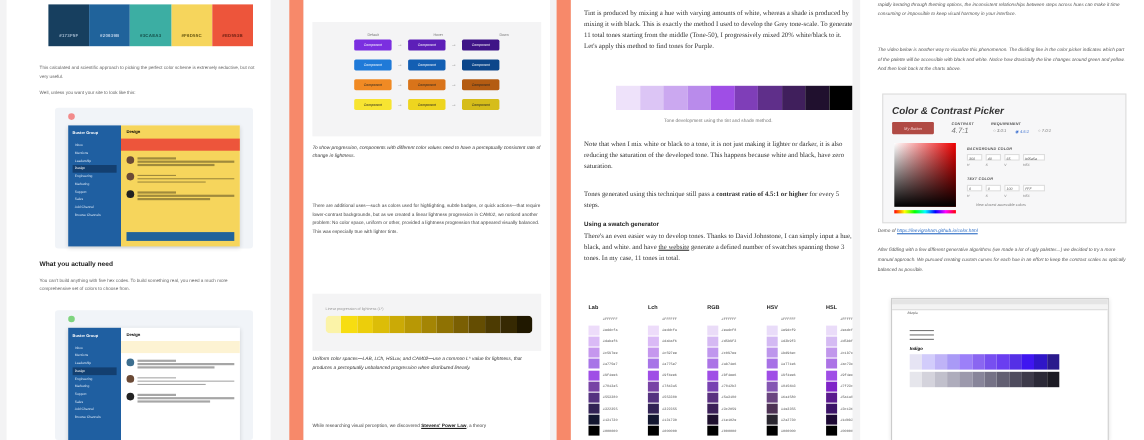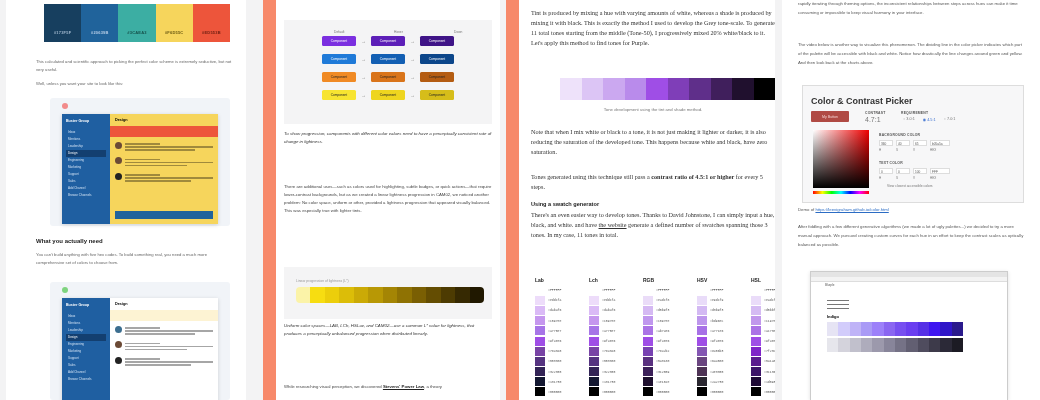--- a/index.html
+++ b/index.html
@@ -2,21 +2,21 @@
 <html><head>
 <meta charset="utf-8">
 <style>
   * { box-sizing: border-box; margin: 0; padding: 0; }
   html, body { width: 1040px; height: 400px; overflow: hidden; background: #f3f3f4; }
   body { font-family: "Liberation Sans", sans-serif; position: relative; }
   .panel { position: absolute; top: 0; height: 400px; overflow: hidden; background: #fff; }
   #p1 { left: 6px; width: 240px; }
   #p2 { left: 262px; width: 262px; background: #fff; }
   #p3 { left: 506px; width: 268px; }
-  #p4 { left: 782px; width: 252px; }
+  #p4 { left: 782px; width: 252px; font-style: italic; }
   .stripe { position: absolute; top: 0; width: 13px; height: 400px; background: #f7896a; }
 
   
   .palette { position: absolute; left: 38px; top: 4px; width: 186px; height: 38px; display: flex; }
   .palette div { flex: 1; display: flex; align-items: flex-end; justify-content: center; padding-bottom: 7px; font-size: 4px; font-weight: bold; letter-spacing: .2px; }
   .p1text { position: absolute; left: 30px; font-size: 4.2px; color: #666; line-height: 8px; width: 200px; }
   .h3 { position: absolute; left: 30px; font-size: 6px; font-weight: bold; color: #222; }
   .mockwrap { position: absolute; left: 44px; width: 180px; background: #f1f4f8; border-radius: 3px; }
   .mock { position: absolute; left: 12px; top: 16px; width: 156px; height: 110px; display: flex; box-shadow: 0 1px 4px rgba(0,0,0,.15); }
   .mock .side { width: 48px; background: #1f5fa1; padding: 5px 4px; }

